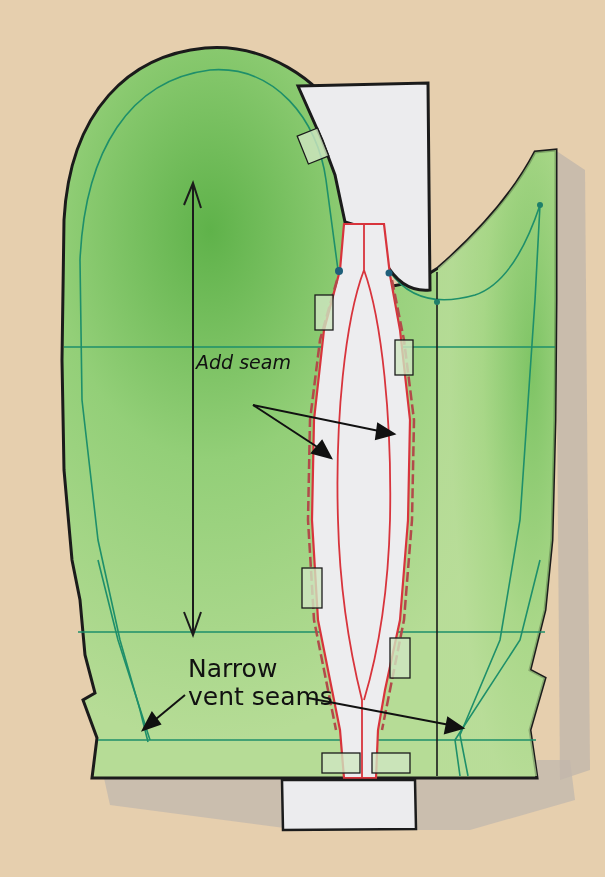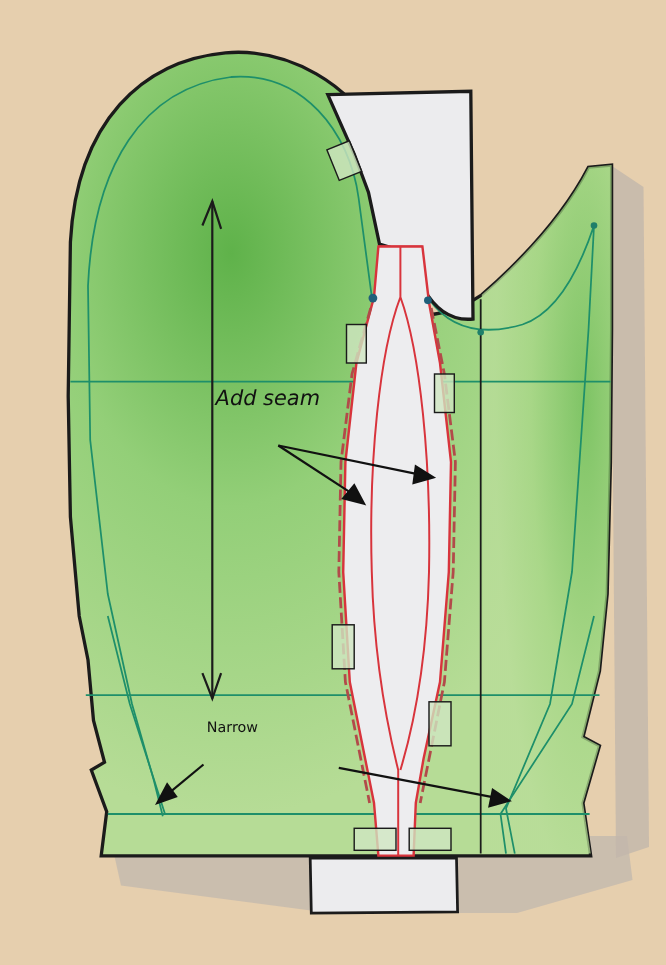--- a/index.html
+++ b/index.html
@@ -7,21 +7,21 @@
   #stage { position: relative; width: 508px; height: 877px; }
   svg { position: absolute; left: 0; top: 0; }
   .label {
     position: absolute;
     color: #111;
     font-family: "DejaVu Sans", sans-serif;
     line-height: 1.12;
     white-space: nowrap;
   }
   .label-italic { font-style: italic; font-size: 19px; }
-  .label-upright { font-size: 13px; }
+  .label-upright { font-size: 25px; }
 </style>
 </head>
 <body>
 
 <div id="stage">
   <svg width="605" height="877" viewBox="0 0 605 877">
     <defs>
       <radialGradient id="greenA" cx="0.3" cy="0.25" r="0.7">
         <stop offset="0" stop-color="#5fb24a"></stop>
         <stop offset="0.45" stop-color="#93cf78"></stop>
@@ -111,14 +111,15 @@
       <path d="M463 728 L445 733 L448 718 Z"></path>
     </g>
   </svg>
 
   <div class="label label-italic" style="left:196px; top:352px;">
     <div>Add seam</div>
   </div>
 
   <div class="label label-upright" style="left:188px; top:655px;">
     <div>Narrow</div>
+    <div>vent seams</div>
   </div>
 </div>
 
 </body></html>

